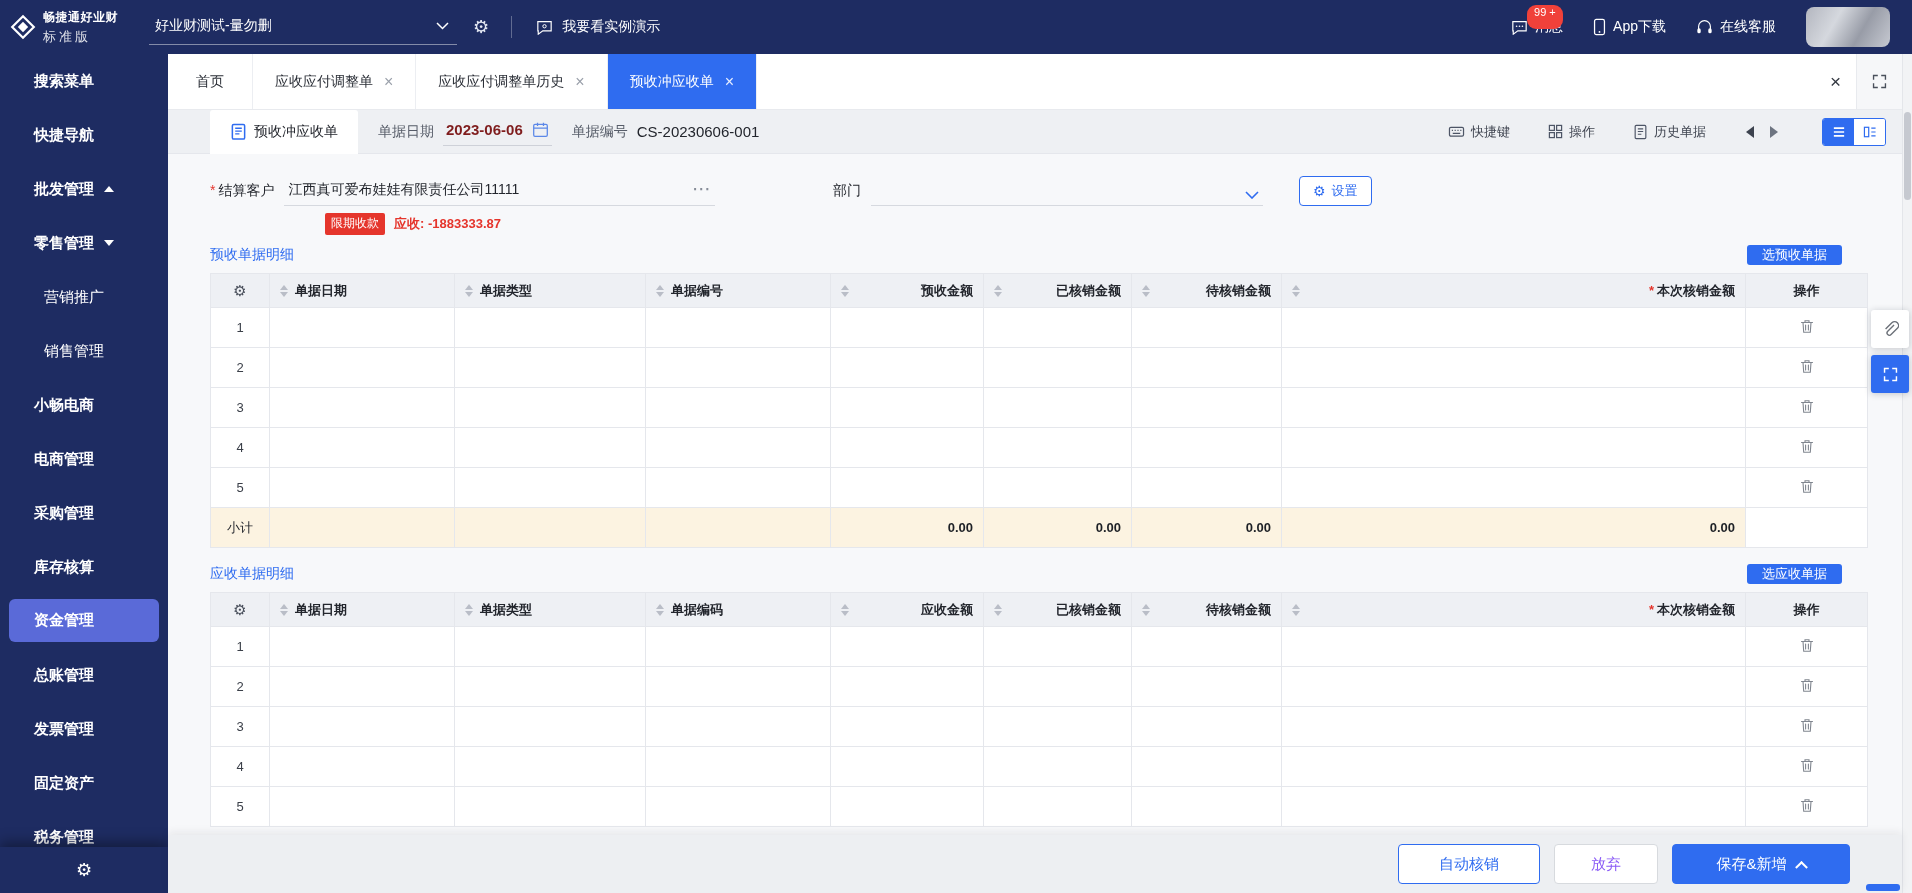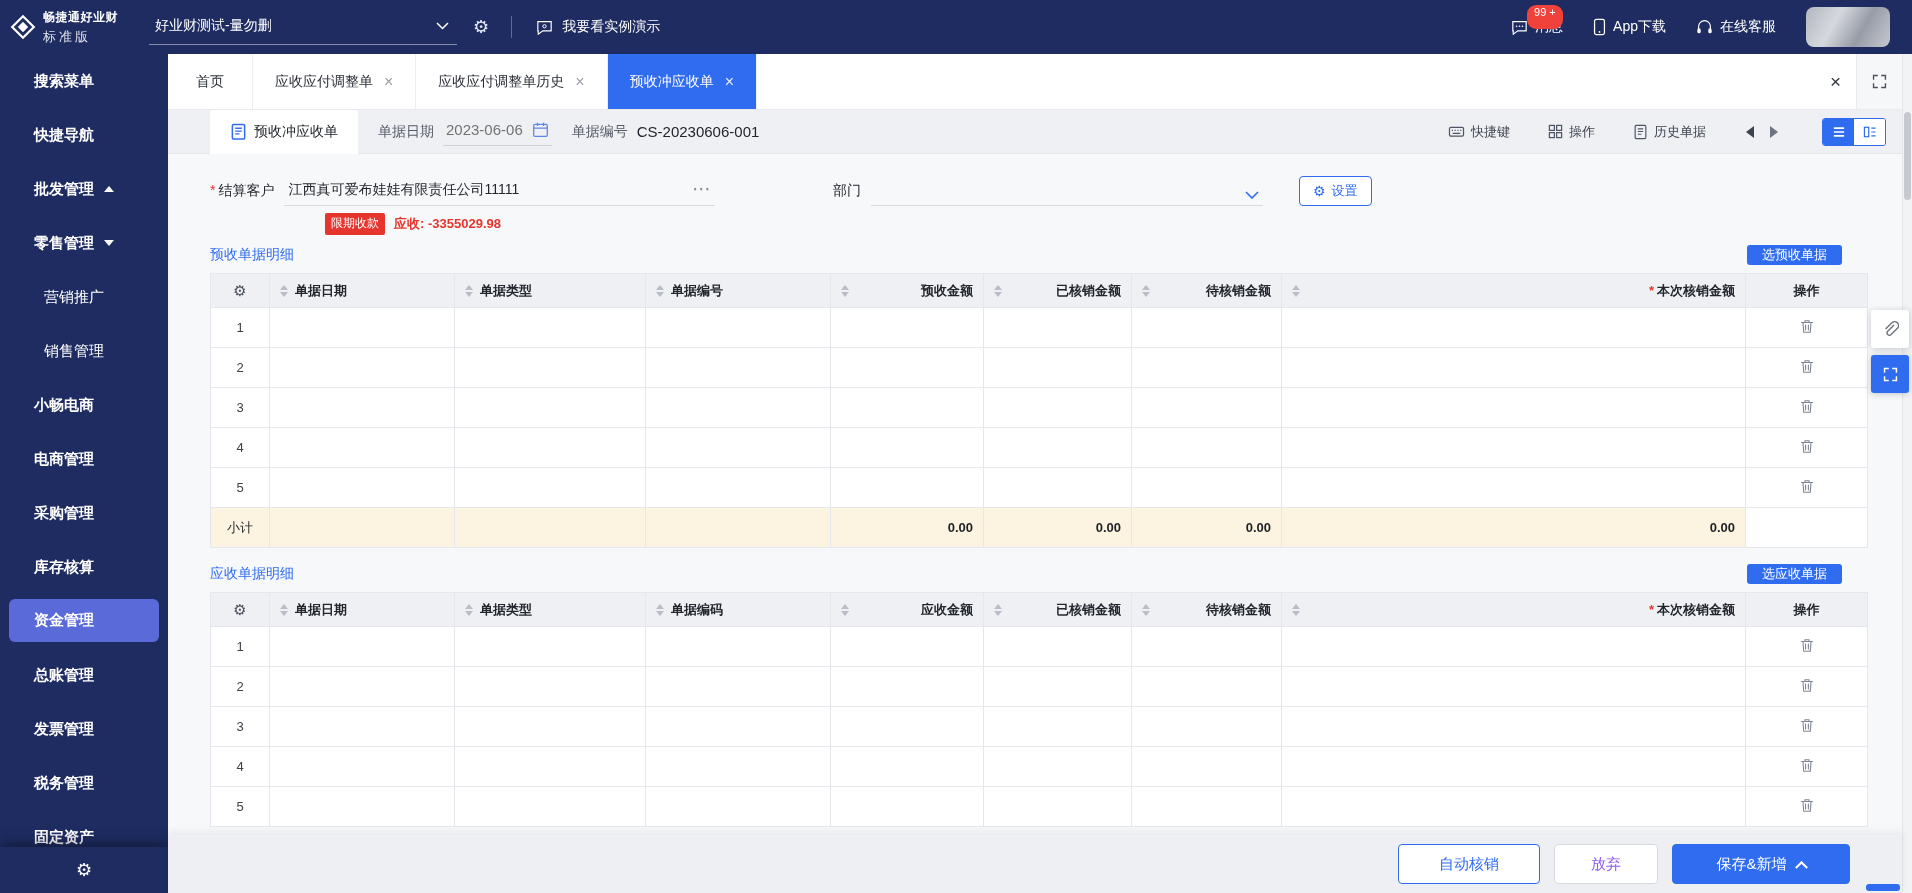--- a/index.html
+++ b/index.html
@@ -50,21 +50,21 @@
   .tabbar-right { margin-left:auto; display:flex; align-items:center; }
   .tb-close { font-size:19px; color:#343942; padding:0 15px; }
   .tb-expandbox { width:46px; height:100%; border-left:1px solid #e8eaee; background:#f6f7f9; display:flex; align-items:center; justify-content:center; }
 
   
   .doc-toolbar { height:44px; background:#eef0f3; border-bottom:1px solid #e5e7ec; display:flex; align-items:center; padding-right:16px; flex-shrink:0; }
   .doc-tab { width:148px; height:44px; margin-left:42px; background:#fff; display:flex; align-items:center; justify-content:center; gap:7px; font-size:14px; color:#22252c; border-radius:3px 3px 0 0; }
   .dt-field { display:flex; align-items:center; margin-left:20px; gap:9px; }
   .dt-label { font-size:14px; color:#565c68; }
   .date-wrap { display:flex; align-items:center; gap:9px; border-bottom:1px solid #ced1d8; padding:3px 3px 7px; }
-  .dt-date { font-size:15px; color:#737373; font-weight:400; }
+  .dt-date { font-size:15px; color:#7f1d1d; font-weight:700; }
   .dt-no { font-size:15px; color:#22252c; }
   .dt-right { margin-left:auto; display:flex; align-items:center; gap:38px; font-size:13px; color:#3f4450; }
   .tool { display:flex; align-items:center; gap:6px; }
   .pager { display:flex; align-items:center; gap:16px; margin-left:2px; }
   .tri-left { width:0; height:0; border-top:6px solid transparent; border-bottom:6px solid transparent; border-right:8px solid #3c424e; }
   .tri-right { width:0; height:0; border-top:6px solid transparent; border-bottom:6px solid transparent; border-left:8px solid #6d7480; }
   .view-toggle { display:flex; border:1px solid #2f6cf0; border-radius:3px; overflow:hidden; margin-left:6px; }
   .vt { width:31px; height:26px; display:flex; align-items:center; justify-content:center; background:#fff; }
   .vt.active { background:#2f6cf0; }
 
@@ -229,24 +229,24 @@
       <div class="side-item active" data-interactable="true">
           <span data-interactable="false">资金管理</span>
         </div>
       <div class="side-item" data-interactable="true">
           <span data-interactable="false">总账管理</span>
         </div>
       <div class="side-item" data-interactable="true">
           <span data-interactable="false">发票管理</span>
         </div>
       <div class="side-item" data-interactable="true">
+          <span data-interactable="false">固定资产</span>
+        </div>
+      <div class="side-item" data-interactable="true">
           <span data-interactable="false">税务管理</span>
-        </div>
-      <div class="side-item" data-interactable="true">
-          <span data-interactable="false">固定资产</span>
         </div>
       <div class="side-bottom" data-interactable="false">
           <span class="icon-gear" data-interactable="true"></span>
         </div>
     </aside>
 
     <main class="main">
 
       <div class="tabbar" data-interactable="false">
         <div class="tab home" data-interactable="true">
@@ -360,21 +360,21 @@
             </div>
           </div>
           <button class="btn-settings" data-interactable="true">
             <span class="icon-gear" data-interactable="false"></span>
             <span data-interactable="false">设置</span>
           </button>
         </div>
 
         <div class="red-row">
           <span class="credit-badge" data-interactable="false">限期收款</span>
-          <span class="red-text" data-interactable="false"><span>应收:</span> <span>-3355029.98</span></span>
+          <span class="red-text" data-interactable="false"><span>应收:</span> <span>-1883333.87</span></span>
         </div>
 
         <div class="section-row">
           <span class="section-title" data-interactable="false">预收单据明细</span>
           <button class="select-btn" data-interactable="true">选预收单据</button>
         </div>
 
         <table class="grid" data-interactable="false">
           <colgroup>
               <col style="width:59px">

